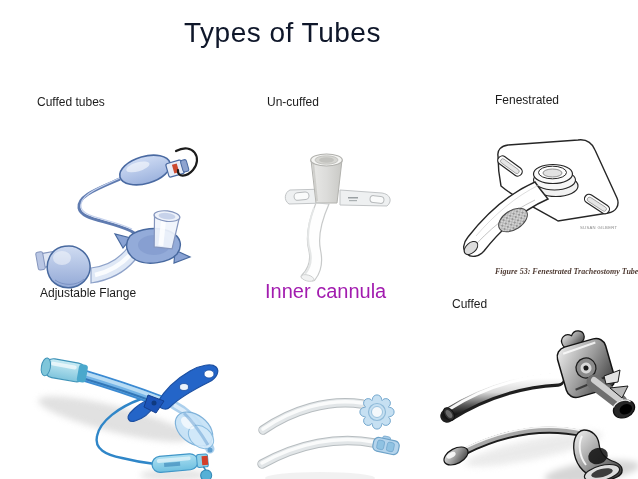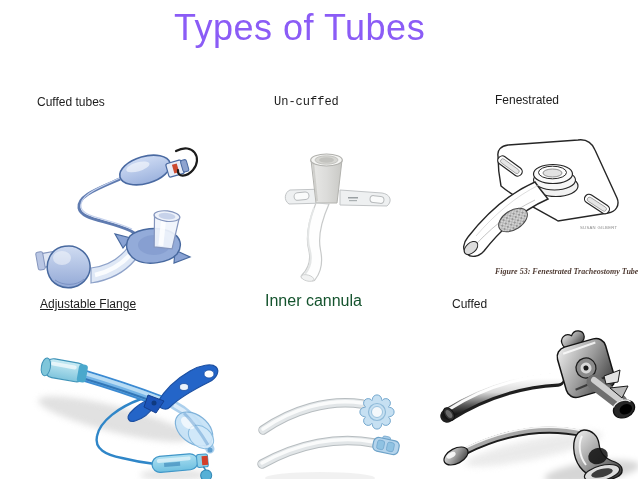--- a/index.html
+++ b/index.html
@@ -1,25 +1,25 @@
 <!DOCTYPE html>
 <html><head>
 <meta charset="utf-8">
 <style>
   html,body{margin:0;padding:0;background:#fff;}
   .slide{position:relative;width:638px;height:479px;background:#ffffff;overflow:hidden;
          font-family:"Liberation Sans",sans-serif;}
-  .title{position:absolute;left:174px;top:7px;margin:0;font-size:36px;font-weight:400;
-         color:#8b5cf6;letter-spacing:.5px;white-space:nowrap;}
+  .title{position:absolute;left:174px;top:7px;margin:10px;font-size:28px;font-weight:400;
+         color:#0f172a;letter-spacing:.5px;white-space:nowrap;}
   .label{position:absolute;font-size:12px;color:#1c1c1c;white-space:nowrap;}
   .l-cuffed{left:37px;top:95px;}
-  .l-uncuffed{left:274px;top:95px;font-family:Liberation Mono, monospace;}
+  .l-uncuffed{left:267px;top:95px;}
   .l-fenestrated{left:495px;top:93px;}
-  .l-adjustable{left:40px;top:297px;text-decoration:underline;}
-  .l-inner{left:265px;top:292px;font-size:16px;color:#14532d;}
+  .l-adjustable{left:40px;top:286px;}
+  .l-inner{left:265px;top:280px;font-size:20px;color:#a21caf;}
   .l-silver{left:452px;top:297px;}
   .fig{position:absolute;margin:12px;padding:0;}
   .f-cuffed{left:15px;top:122px;width:200px;height:160px;}
   .f-uncuffed{left:258px;top:118px;width:155px;height:168px;}
   .f-fenestrated{left:428px;top:118px;width:210px;height:167px;}
   .f-adjustable{left:12px;top:325px;width:225px;height:150px;}
   .f-inner{left:238px;top:338px;width:185px;height:138px;}
   .f-silver{left:422px;top:312px;width:216px;height:167px;}
   svg{display:block;}
   .caption{font-family:"Liberation Serif",serif;font-style:italic;font-weight:bold;}

